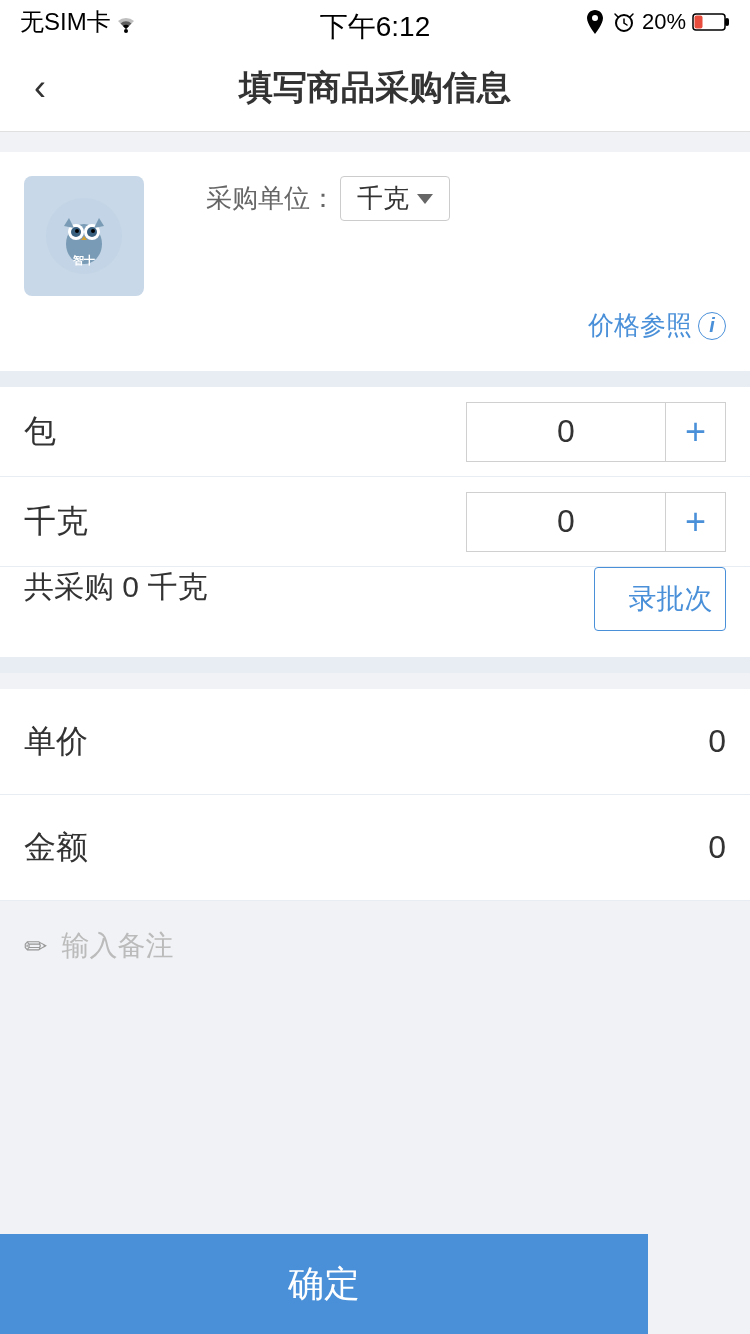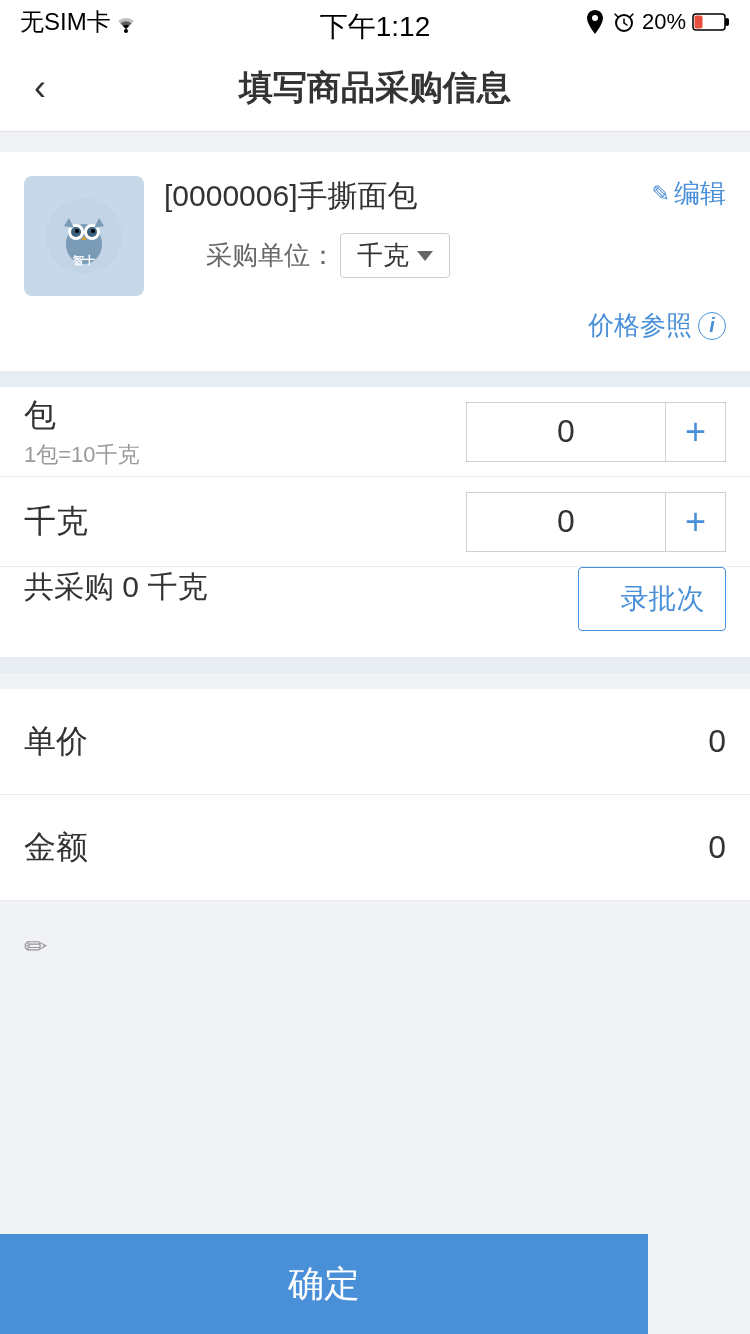--- a/index.html
+++ b/index.html
@@ -221,21 +221,21 @@
       justify-content: space-between;
       padding: 0 24px;
       height: 90px;
       background: #fff;
     }
     .total-text {
       font-size: 30px;
       color: #333;
     }
     .batch-btn {
-      width: 148px;
+      width: 132px;
       height: 64px;
       border: 1.5px solid #4a90d9;
       border-radius: 4px;
       background: #fff;
       color: #4a90d9;
       font-size: 28px;
       display: flex;
       align-items: center;
       justify-content: center;
       cursor: pointer;
@@ -339,21 +339,21 @@
 <div class="status-bar">
   <div class="status-left">
     <span>无SIM卡</span>
     <svg width="30" height="22" viewBox="0 0 30 22">
       <path d="M15 18l3-3a4.2 4.2 0 00-6 0l3 3z" fill="#000"></path>
       <path d="M15 18l5.5-5.5a7.8 7.8 0 00-11 0L15 18z" fill="#000" opacity="0.5"></path>
       <path d="M15 18l8-8a12 12 0 00-16 0l8 8z" fill="#000" opacity="0.25"></path>
       <circle cx="15" cy="20" r="2" fill="#000"></circle>
     </svg>
   </div>
-  <div class="status-center">下午1:12</div>
+  <div class="status-center">下午6:12</div>
   <div class="status-right">
     <svg width="22" height="26" viewBox="0 0 22 26">
       <path d="M11 1C6.6 1 3 4.6 3 9c0 6 8 16 8 16s8-10 8-16c0-4.4-3.6-8-8-8zm0 11a3 3 0 110-6 3 3 0 010 6z" fill="#000"></path>
     </svg>
     <svg width="24" height="26" viewBox="0 0 24 26">
       <circle cx="12" cy="14" r="8" fill="none" stroke="#000" stroke-width="2"></circle>
       <path d="M12 10v4l3 2" stroke="#000" stroke-width="1.5" fill="none" stroke-linecap="round"></path>
       <path d="M3 5l3 3M21 5l-3 3" stroke="#000" stroke-width="1.5" stroke-linecap="round"></path>
     </svg>
     <span>20%</span>
@@ -390,29 +390,20 @@
           <polygon points="40,40 37,44 43,44" fill="#d4a030"></polygon>
 
           <polygon points="25,22 30,32 20,30" fill="#7a9bb5"></polygon>
           <polygon points="55,22 50,32 60,30" fill="#7a9bb5"></polygon>
 
           <text x="40" y="68" text-anchor="middle" font-size="11" fill="#fff" font-weight="bold">智十</text>
         </svg>
       </div>
     </div>
     <div class="product-info">
-      <div style="display:flex; justify-content:space-between; align-items:flex-start;">
-        <div class="product-name">
-          <span>[0000006]</span><span>手撕面包</span>
-        </div>
-        <div class="edit-btn">
-          <span style="font-size:22px;">✎</span>
-          <span>编辑</span>
-        </div>
-      </div>
       <div class="product-unit-row">
         <span class="unit-label">采购单位：</span>
         <div class="unit-select">
           <span>千克</span>
           <span class="chevron-down"></span>
         </div>
       </div>
     </div>
   </div>
   <div style="display:flex; justify-content:flex-end; margin-top:12px;">
@@ -423,21 +414,20 @@
   </div>
 </div>
 
 <div class="section-divider"></div>
 
 <div class="input-section">
 
   <div class="input-row">
     <div class="input-row-label">
       <span class="input-main-label">包</span>
-      <span class="input-sub-label">1包=10千克</span>
     </div>
     <div class="input-control">
       <input type="text" class="number-input" value="0" style="">
       <div class="plus-btn">+</div>
     </div>
   </div>
 
   <div class="input-row">
     <div class="input-row-label">
       <span class="input-main-label">千克</span>
@@ -468,17 +458,18 @@
     <span class="price-value">0</span>
   </div>
   <div class="price-row">
     <span class="price-label">金额</span>
     <span class="price-value">0</span>
   </div>
 </div>
 
 <div class="remark-section">
   <span class="remark-icon">✏</span>
+  <span class="remark-placeholder">输入备注</span>
 </div>
 
 <div class="bottom-space"></div>
 
 <button class="confirm-btn">确定</button>
 
 </body></html>

